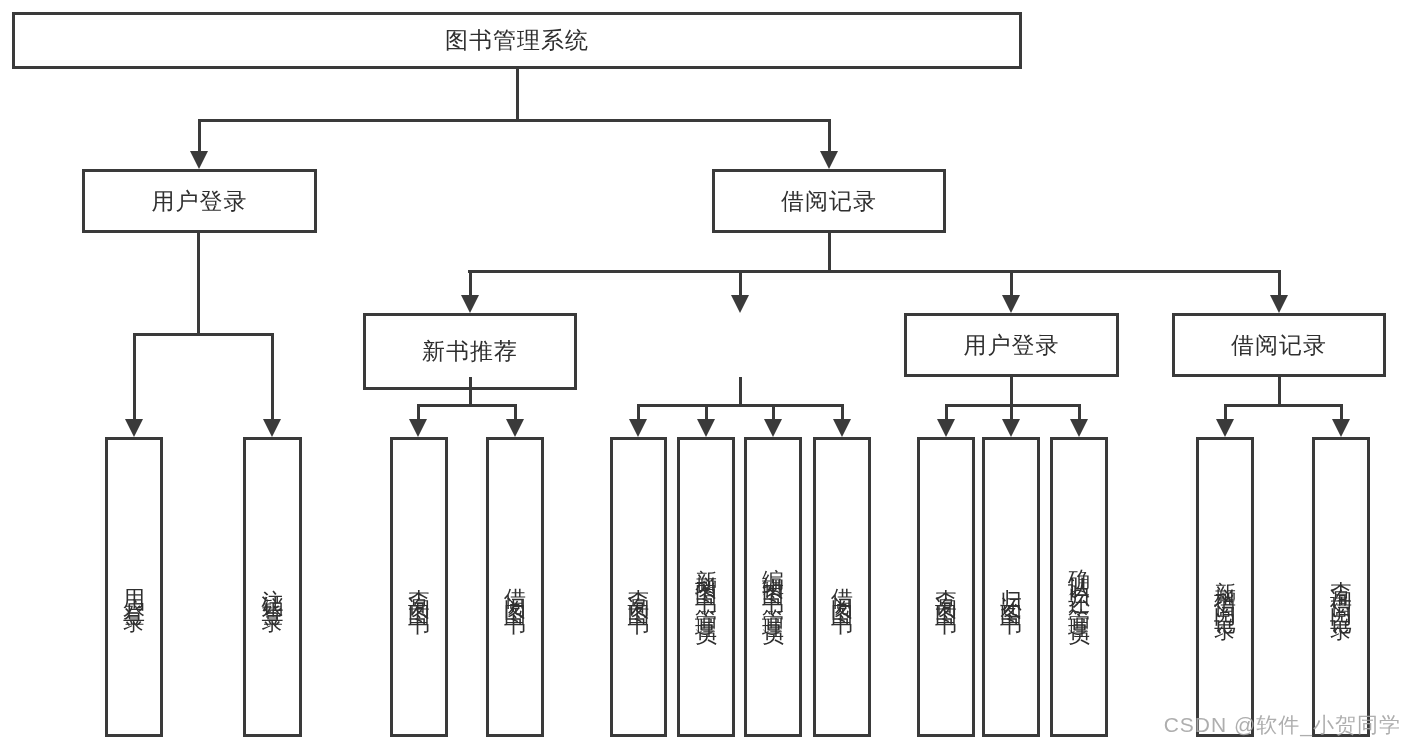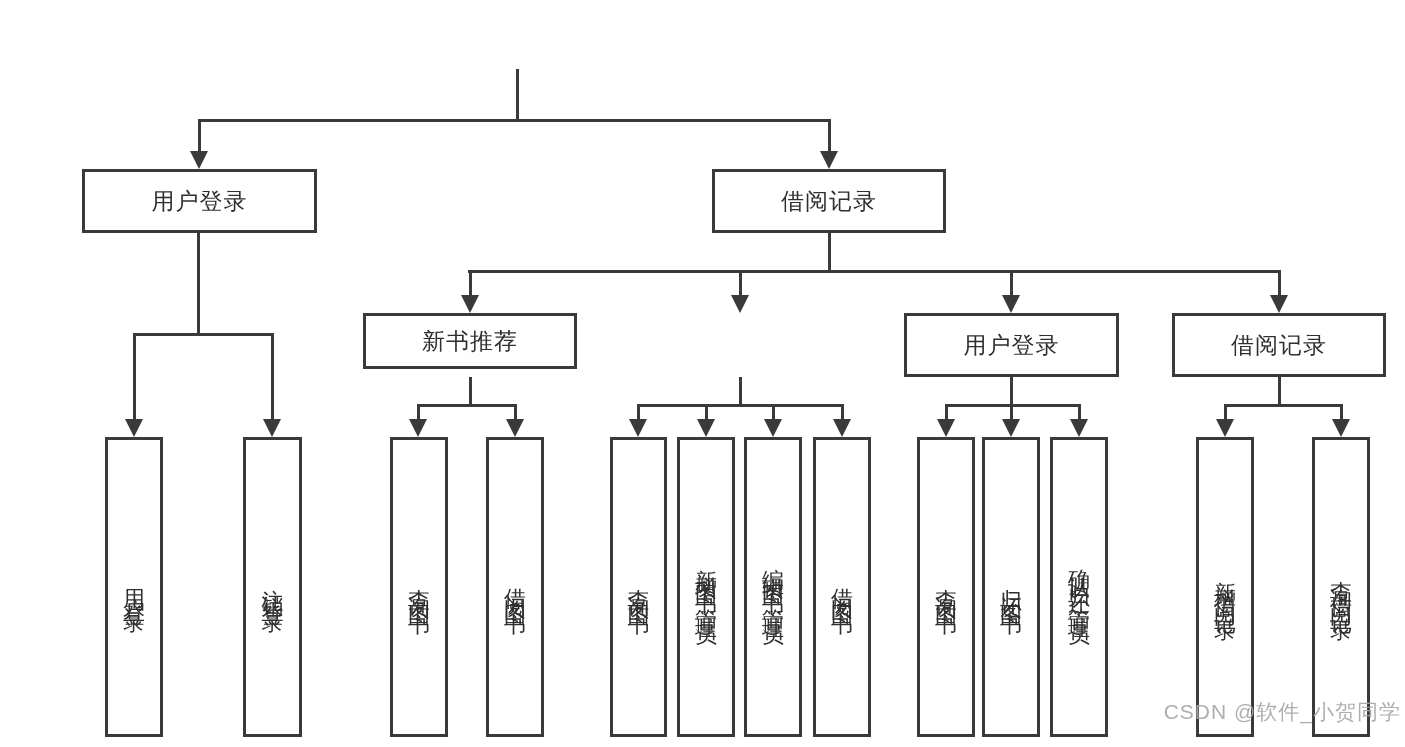--- a/index.html
+++ b/index.html
@@ -39,33 +39,36 @@
   .v{position:absolute;width:3px;background:var(--line,#3a3a3a);}
   .h{position:absolute;height:3px;background:var(--line,#3a3a3a);}
   .arrow{
     position:absolute;width:0;height:0;
     border-left:9px solid transparent;
     border-right:9px solid transparent;
     border-top:18px solid var(--line,#3a3a3a);
   }
   .watermark{
     position:absolute;
-    right:4px;bottom:21px;
+    right:4px;bottom:8px;
     font-size:21px;
     color:var(--wm,#a6a6a6);
     opacity:.9;
     z-index:5;
     letter-spacing:1px;
   }
 </style>
 </head>
 <body>
 
 <div id="canvas" style="--line: #3a3a3a; --text: #2f2f2f; --bg: #ffffff; --wm: #a6a6a6;">
 
+  <div class="node" style="left:12px;top:12px;width:1010px;height:57px;">
+    <span>图书管理系统</span>
+  </div>
 
   <div class="v" style="left:516px;top:69px;height:50px;"></div>
   <div class="h" style="left:198px;top:119px;width:633px;"></div>
   <div class="v" style="left:198px;top:119px;height:34px;"></div>
   <div class="arrow" style="left:190px;top:151px;"></div>
   <div class="v" style="left:828px;top:119px;height:34px;"></div>
   <div class="arrow" style="left:820px;top:151px;"></div>
 
   <div class="node" style="left:82px;top:169px;width:235px;height:64px;">
     <span>用户登录</span>
@@ -85,21 +88,21 @@
   <div class="h" style="left:468px;top:270px;width:813px;"></div>
   <div class="v" style="left:469px;top:270px;height:27px;"></div>
   <div class="arrow" style="left:461px;top:295px;"></div>
   <div class="v" style="left:739px;top:270px;height:27px;"></div>
   <div class="arrow" style="left:731px;top:295px;"></div>
   <div class="v" style="left:1010px;top:270px;height:27px;"></div>
   <div class="arrow" style="left:1002px;top:295px;"></div>
   <div class="v" style="left:1278px;top:270px;height:27px;"></div>
   <div class="arrow" style="left:1270px;top:295px;"></div>
 
-  <div class="node" style="left:363px;top:313px;width:214px;height:56px;">
+  <div class="node" style="left:363px;top:313px;width:214px;height:77px;">
     <span>新书推荐</span>
   </div>
   <div class="node" style="left:904px;top:313px;width:215px;height:64px;">
     <span>用户登录</span>
   </div>
   <div class="node" style="left:1172px;top:313px;width:214px;height:64px;">
     <span>借阅记录</span>
   </div>
 
   <div class="v" style="left:469px;top:377px;height:29px;"></div>

